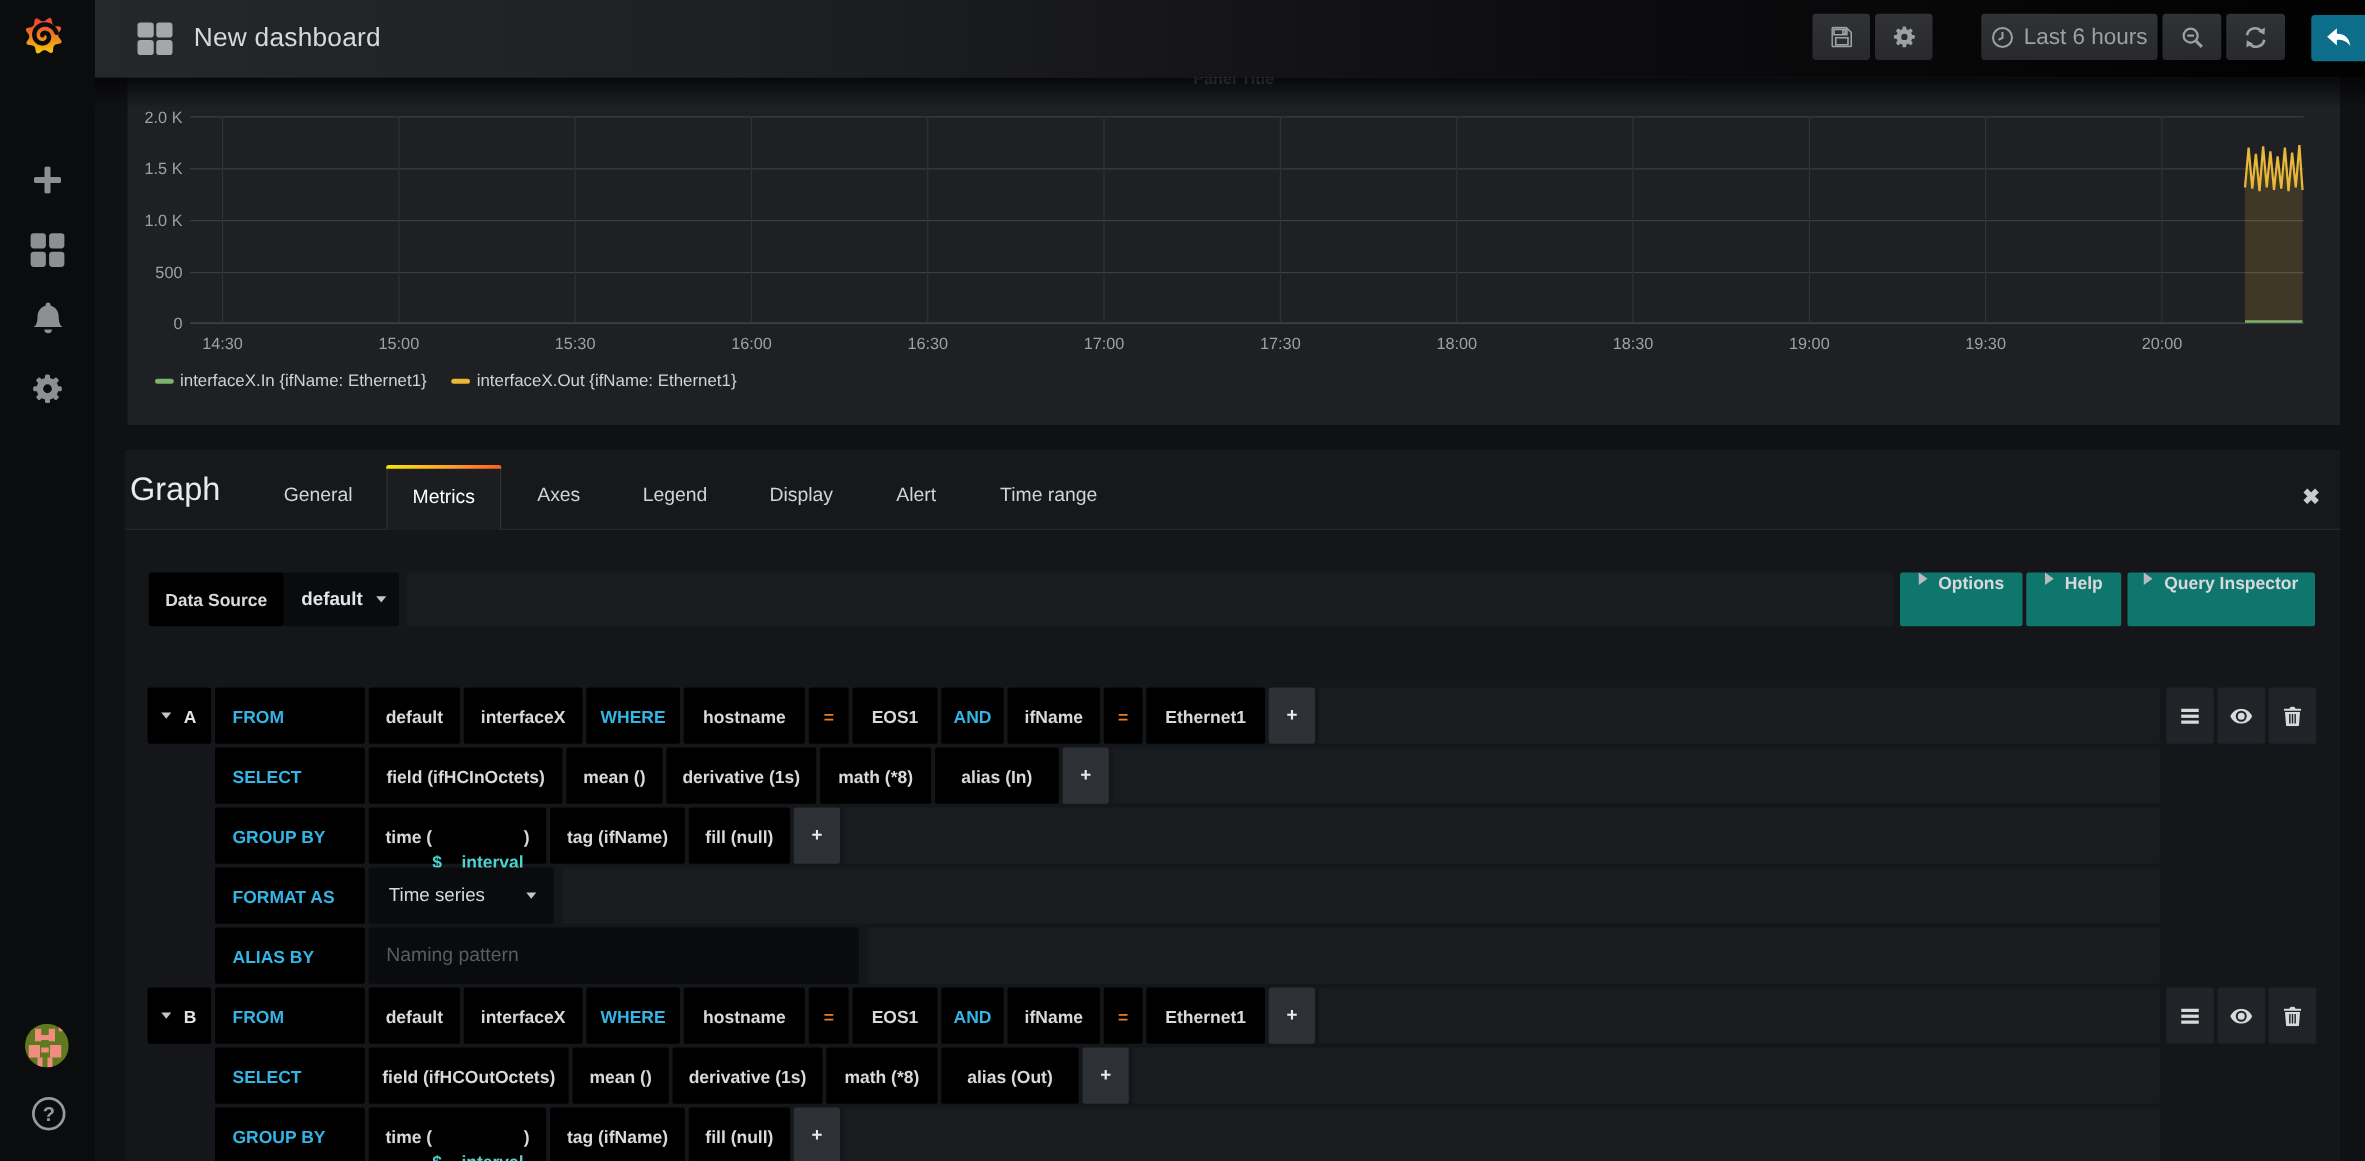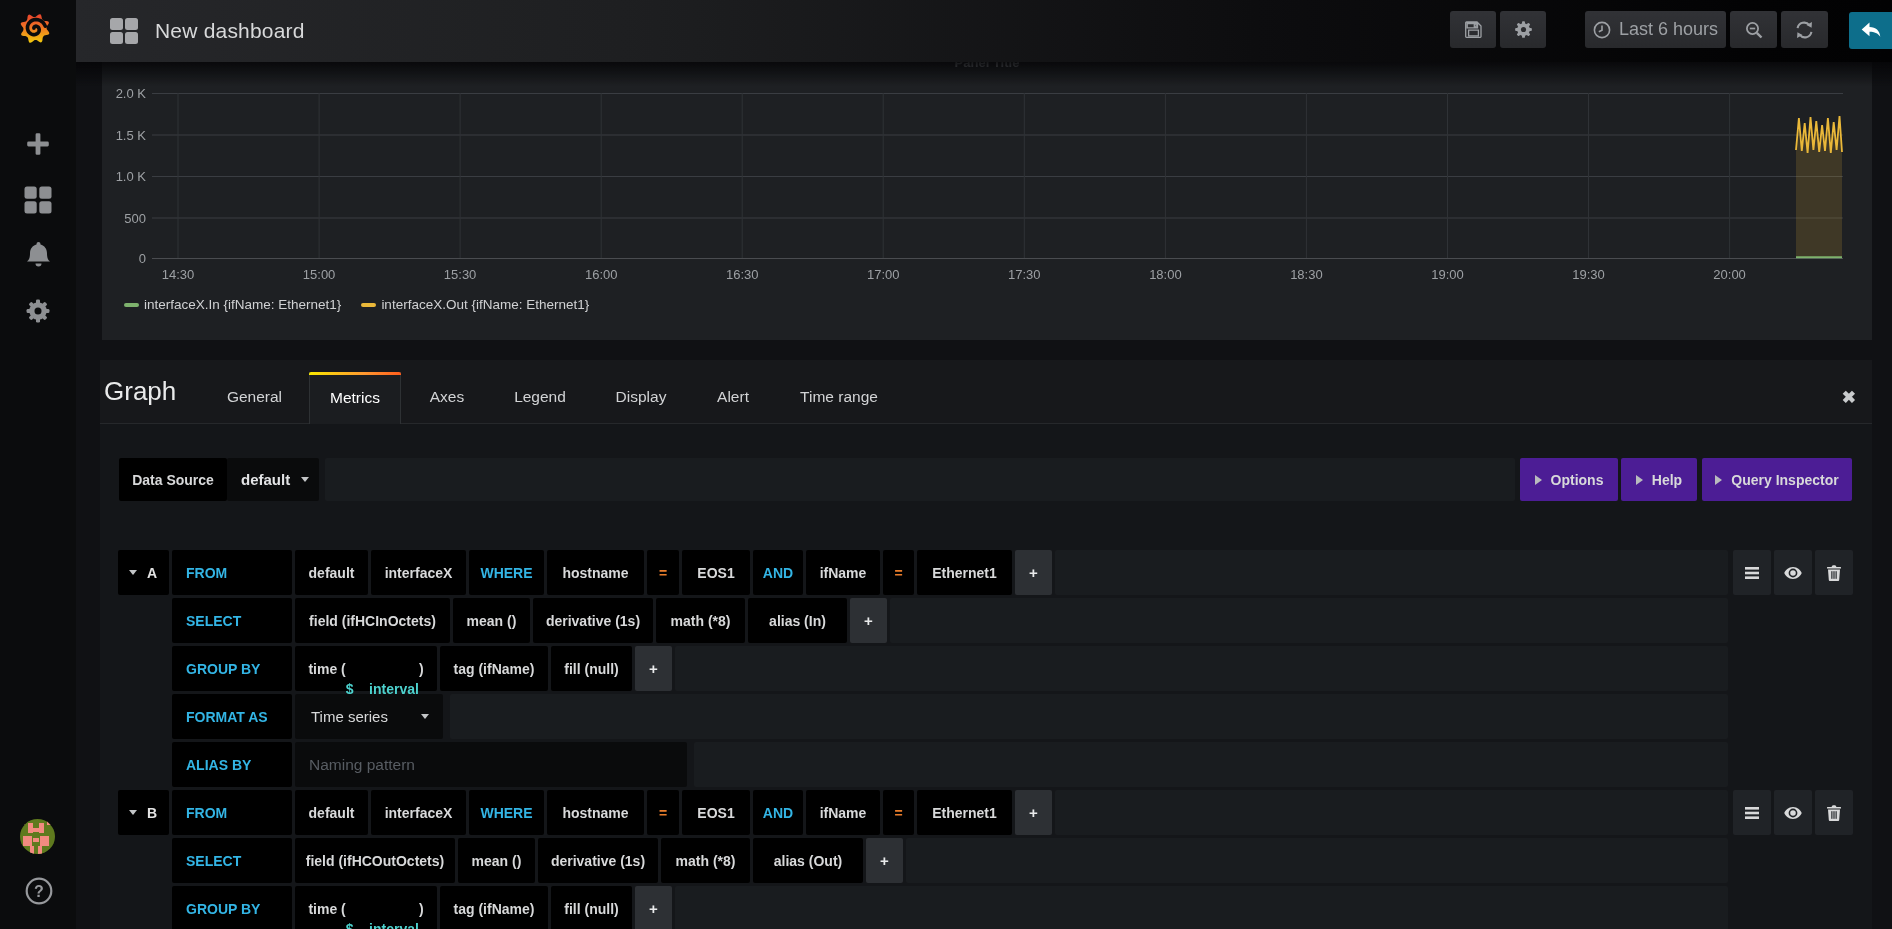--- a/index.html
+++ b/index.html
@@ -43,21 +43,21 @@
   
   .row { position:absolute; display:flex; gap:3px; height:45px; }
   .cell { background:#000000; border-radius:2px; display:flex; align-items:center; font-size:14px; font-weight:bold; color:#d8d9da; justify-content:center; }
   .lblcell { width:120px; justify-content:flex-start; padding-left:14px; color:#33b5e5; }
   .caretcell { width:53px; justify-content:flex-start; padding-left:11px; color:#e3e3e3; }
   .plus { width:37px; background:#2d3034; color:#e9eaeb; font-size:15px; }
   .filler { flex:1; background:#191c1f; border-radius:2px; }
   .blue { color:#33b5e5; } .orange { color:#e87d2c; } .teal { color:#4dd2ce;margin-top:40px; }
   .blackbox { background:#0a0b0c; border-radius:2px; display:flex; align-items:center; font-weight:normal; }
   .icobox { width:38px; background:#202327; border-radius:2px; display:flex; align-items:center; justify-content:center; }
-  .dsbtn { background:#4c1d95; border-radius:2px; display:flex; align-items:center; justify-content:center; font-size:14px; font-weight:bold; color:#d8d9da; }
+  .dsbtn { background:#0f766e; border-radius:2px; display:flex; align-items:flex-start; justify-content:center; font-size:14px; font-weight:bold; color:#d8d9da; }
   .tri { display:inline-block; width:0; height:0; border-left:7px solid #b9bbbe; border-top:5px solid transparent; border-bottom:5px solid transparent; margin-right:9px; }
   .dcaret { display:inline-block; width:0; height:0; border-top:5px solid #c3c5c7; border-left:4.5px solid transparent; border-right:4.5px solid transparent; }
 </style>
 </head>
 <body>
 <div id="root">
 
   <div id="panel">
     <div id="panel-title">Panel Title</div>
     <svg id="graph" width="1770" height="340" style="position:absolute;left:0;top:0;">

